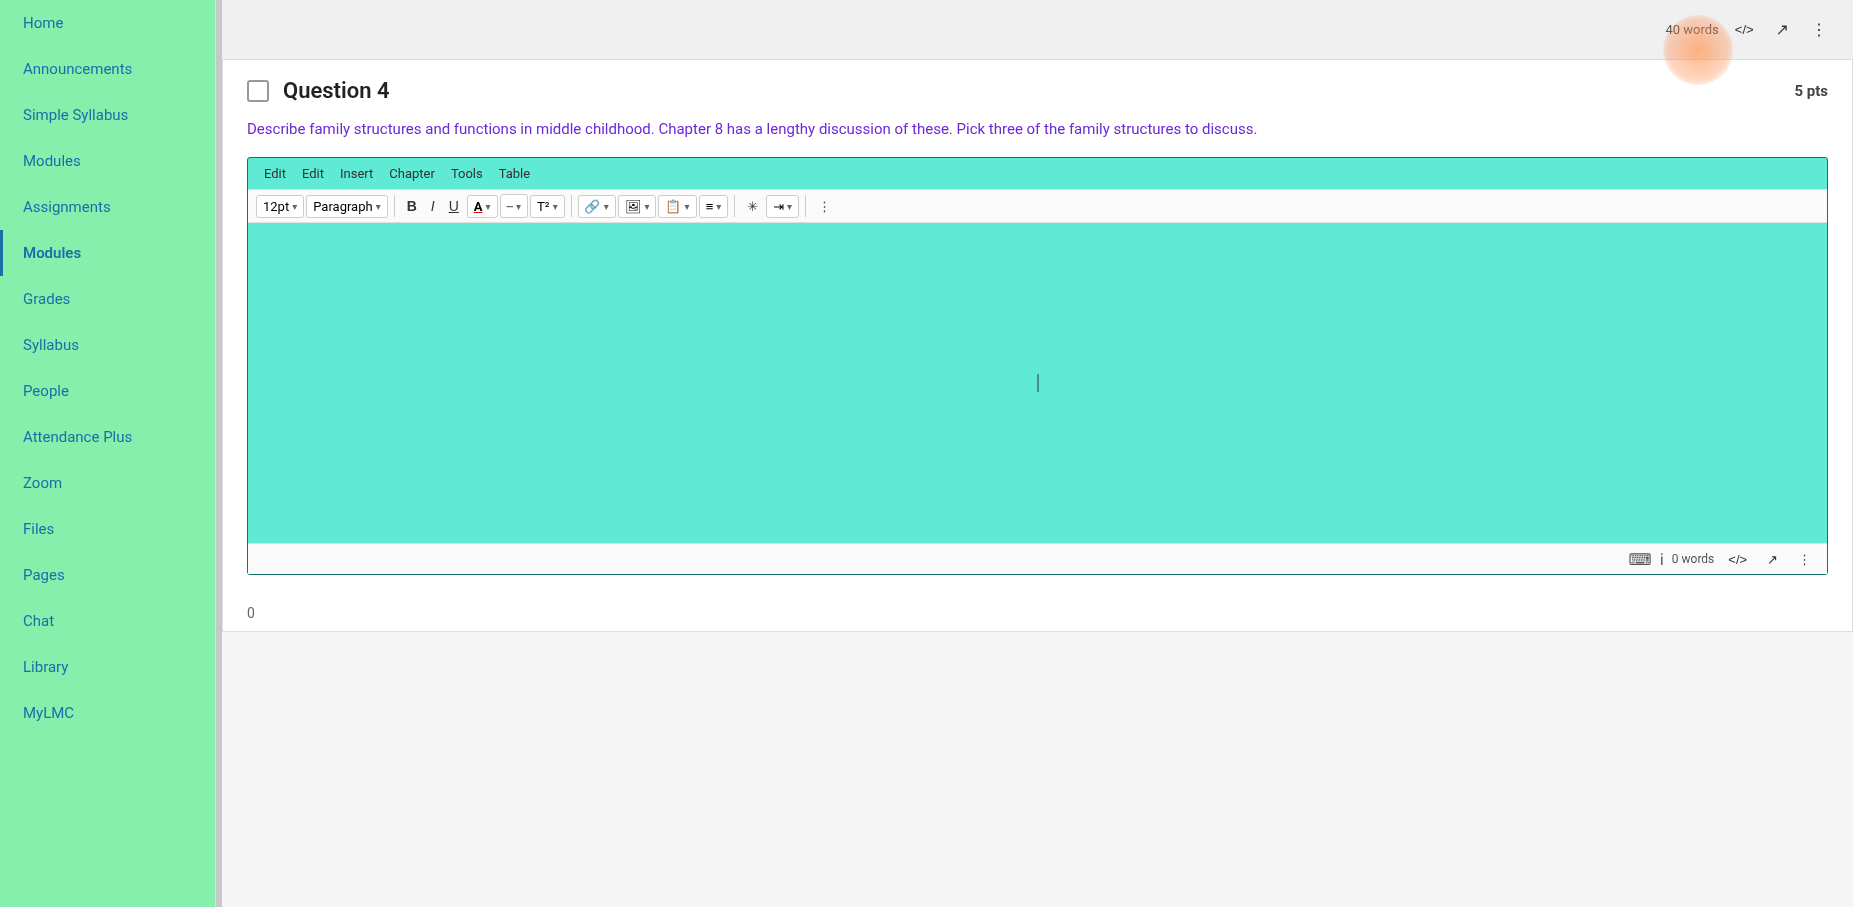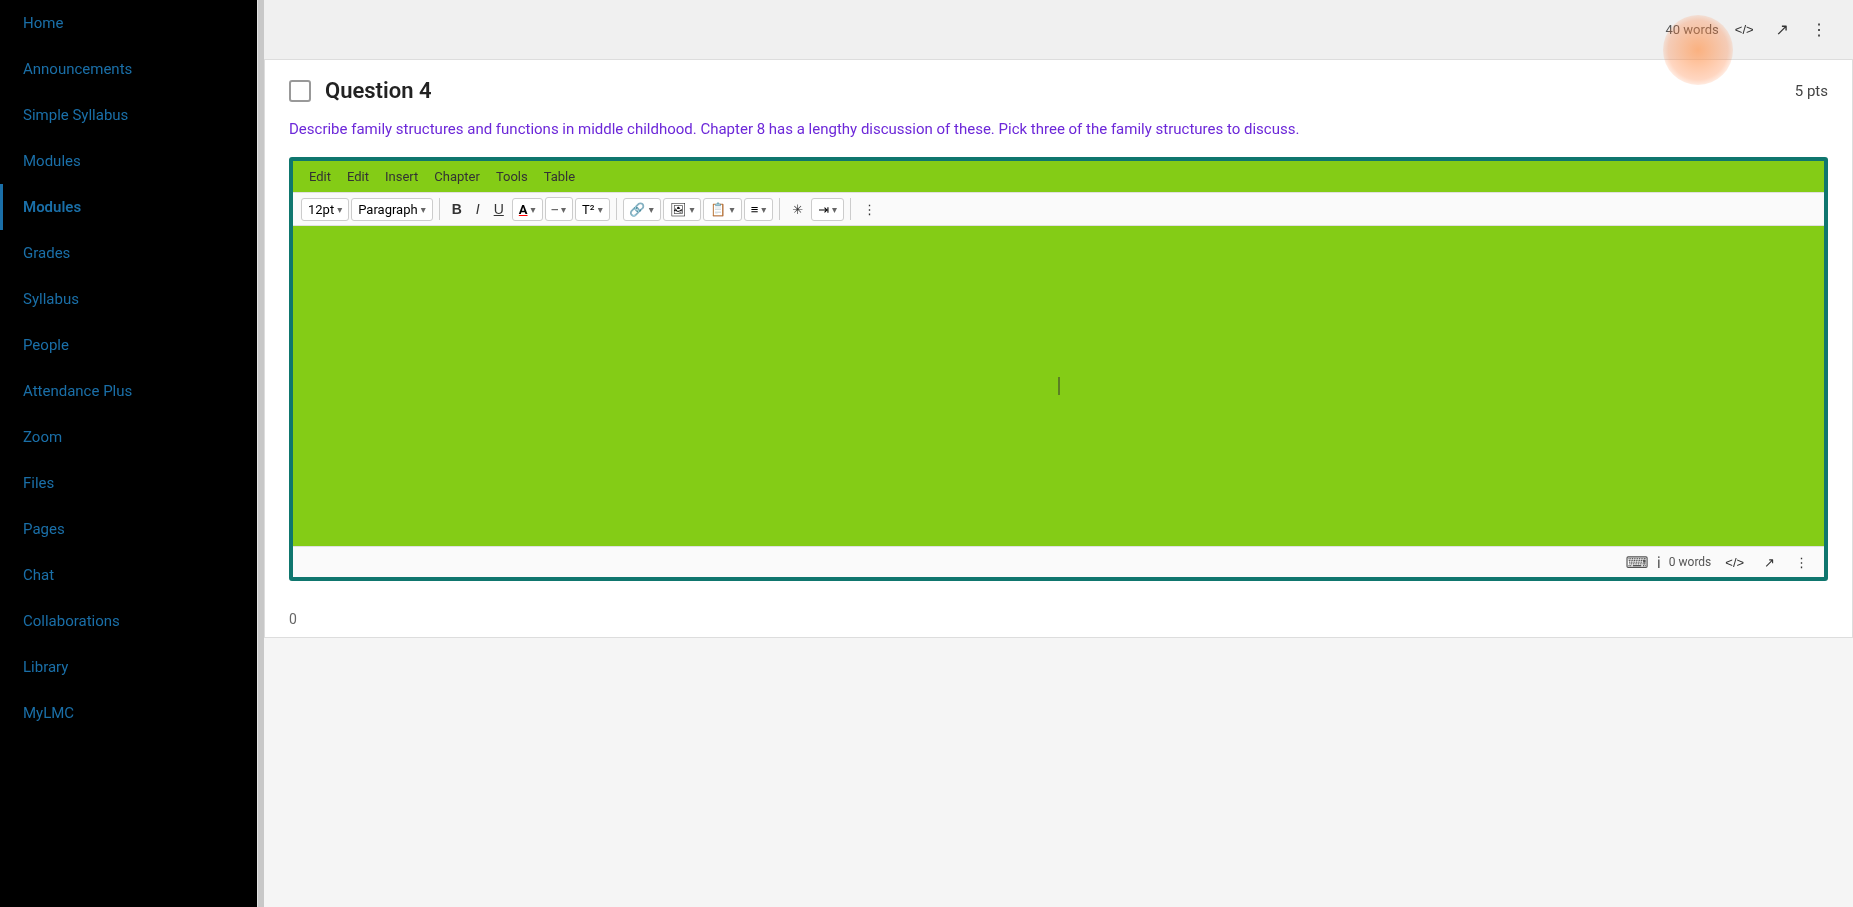--- a/index.html
+++ b/index.html
@@ -6,22 +6,22 @@
     body {
       font-family: -apple-system, BlinkMacSystemFont, "Segoe UI", Roboto, sans-serif;
       background: #f5f5f5;
       display: flex;
       height: 907px;
       overflow: hidden;
     }
 
     
     .sidebar {
-      width: 258px;
-      background: #000000;
+      width: 216px;
+      background: #86efac;
       border-right: 1px solid #e0e0e0;
       display: flex;
       flex-direction: column;
       flex-shrink: 0;
       overflow-y: auto;
     }
     .sidebar-item {
       padding: 14px 20px;
       font-size: 15px;
       color: #1a6fa8;
@@ -88,36 +88,36 @@
     .question-checkbox {
       width: 22px;
       height: 22px;
       border: 2px solid #999;
       border-radius: 3px;
       flex-shrink: 0;
     }
     .question-pts {
       font-size: 15px;
       color: #444;
-      font-weight: 400;
+      font-weight: 700;
     }
 
     .question-body {
       padding: 0 24px 16px 24px;
       font-size: 15px;
       color: #6d28d9;
       line-height: 1.6;
     }
 
     
     .editor-container {
       margin: 0 24px 20px 24px;
-      border: 4px solid #0f766e;
+      border: 1px solid #0f766e;
       border-radius: 3px;
-      background: #84cc16;
+      background: #5eead4;
     }
 
     .editor-menubar {
       display: flex;
       gap: 0;
       padding: 4px 8px;
       border-bottom: 1px solid #e0e0e0;
       font-size: 13px;
       color: #333;
     }
@@ -239,20 +239,23 @@
   </div>
   <div class="sidebar-item">
     <span>Announcements</span>
   </div>
   <div class="sidebar-item">
     <span>Simple Syllabus</span>
   </div>
   <div class="sidebar-item">
     <span>Modules</span>
   </div>
+  <div class="sidebar-item">
+    <span>Assignments</span>
+  </div>
   <div class="sidebar-item active">
     <span>Modules</span>
   </div>
   <div class="sidebar-item">
     <span>Grades</span>
   </div>
   <div class="sidebar-item">
     <span>Syllabus</span>
   </div>
   <div class="sidebar-item">
@@ -265,23 +268,20 @@
     <span>Zoom</span>
   </div>
   <div class="sidebar-item">
     <span>Files</span>
   </div>
   <div class="sidebar-item">
     <span>Pages</span>
   </div>
   <div class="sidebar-item">
     <span>Chat</span>
-  </div>
-  <div class="sidebar-item">
-    <span>Collaborations</span>
   </div>
   <div class="sidebar-item">
     <span>Library</span>
   </div>
   <div class="sidebar-item">
     <span>MyLMC</span>
   </div>
 </nav>
 
 <div class="sidebar-divider"></div>

